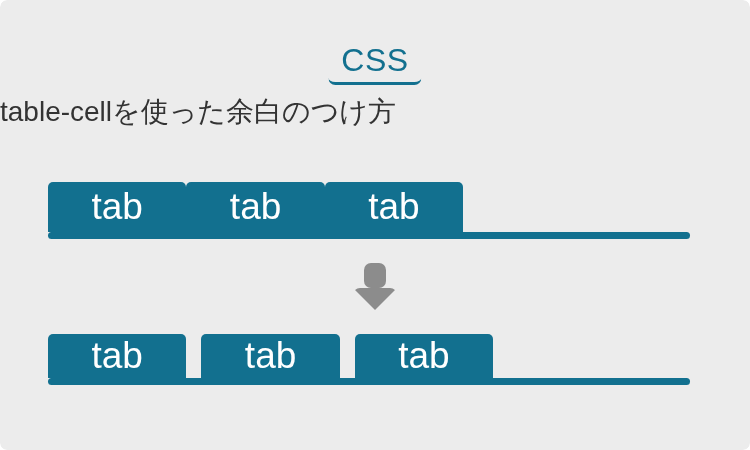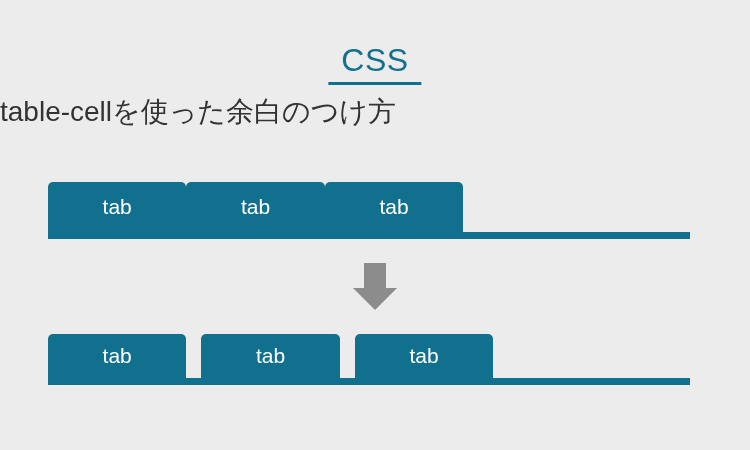--- a/index.html
+++ b/index.html
@@ -2,21 +2,21 @@
 <html style="--background: #ececec; --teal: #12708f; --arrow: #8c8c8c; --subtitle-text: #333333; --tab-text: #ffffff;"><head>
 <meta charset="utf-8">
 <style>
   :root {
     --background: #ececec;
     --teal: #12708f;
     --arrow: #8c8c8c;
     --subtitle-text: #333333;
     --tab-text: #ffffff;
   }
-  * { margin: 0; padding: 0; box-sizing: border-box; }
+  * { margin: 0; padding: 0; box-sizing: border-box; border-radius: 7px; }
   html, body { background: #fff; }
   .canvas {
     position: relative;
     width: 750px;
     height: 450px;
     background: var(--background);
     overflow: hidden;
     font-family: "Liberation Sans", "DejaVu Sans", sans-serif;
   }
 
@@ -54,21 +54,21 @@
   .diagram.after  { top: 334px; }
 
   .tabs-row { display: flex; }
   .tabs-row.gapped { gap: 15px; }
 
   .tab {
     width: 138.4px;
     background: var(--teal);
     border-radius: 5px 5px 0 0;
     color: var(--tab-text);
-    font-size: 21px;
+    font-size: 37px;
     display: flex;
     align-items: center;
     justify-content: center;
   }
   .before .tab { height: 50px; }
   .after  .tab { height: 44px; }
 
   .baseline-bar {
     width: 642px;
     height: 7px;

